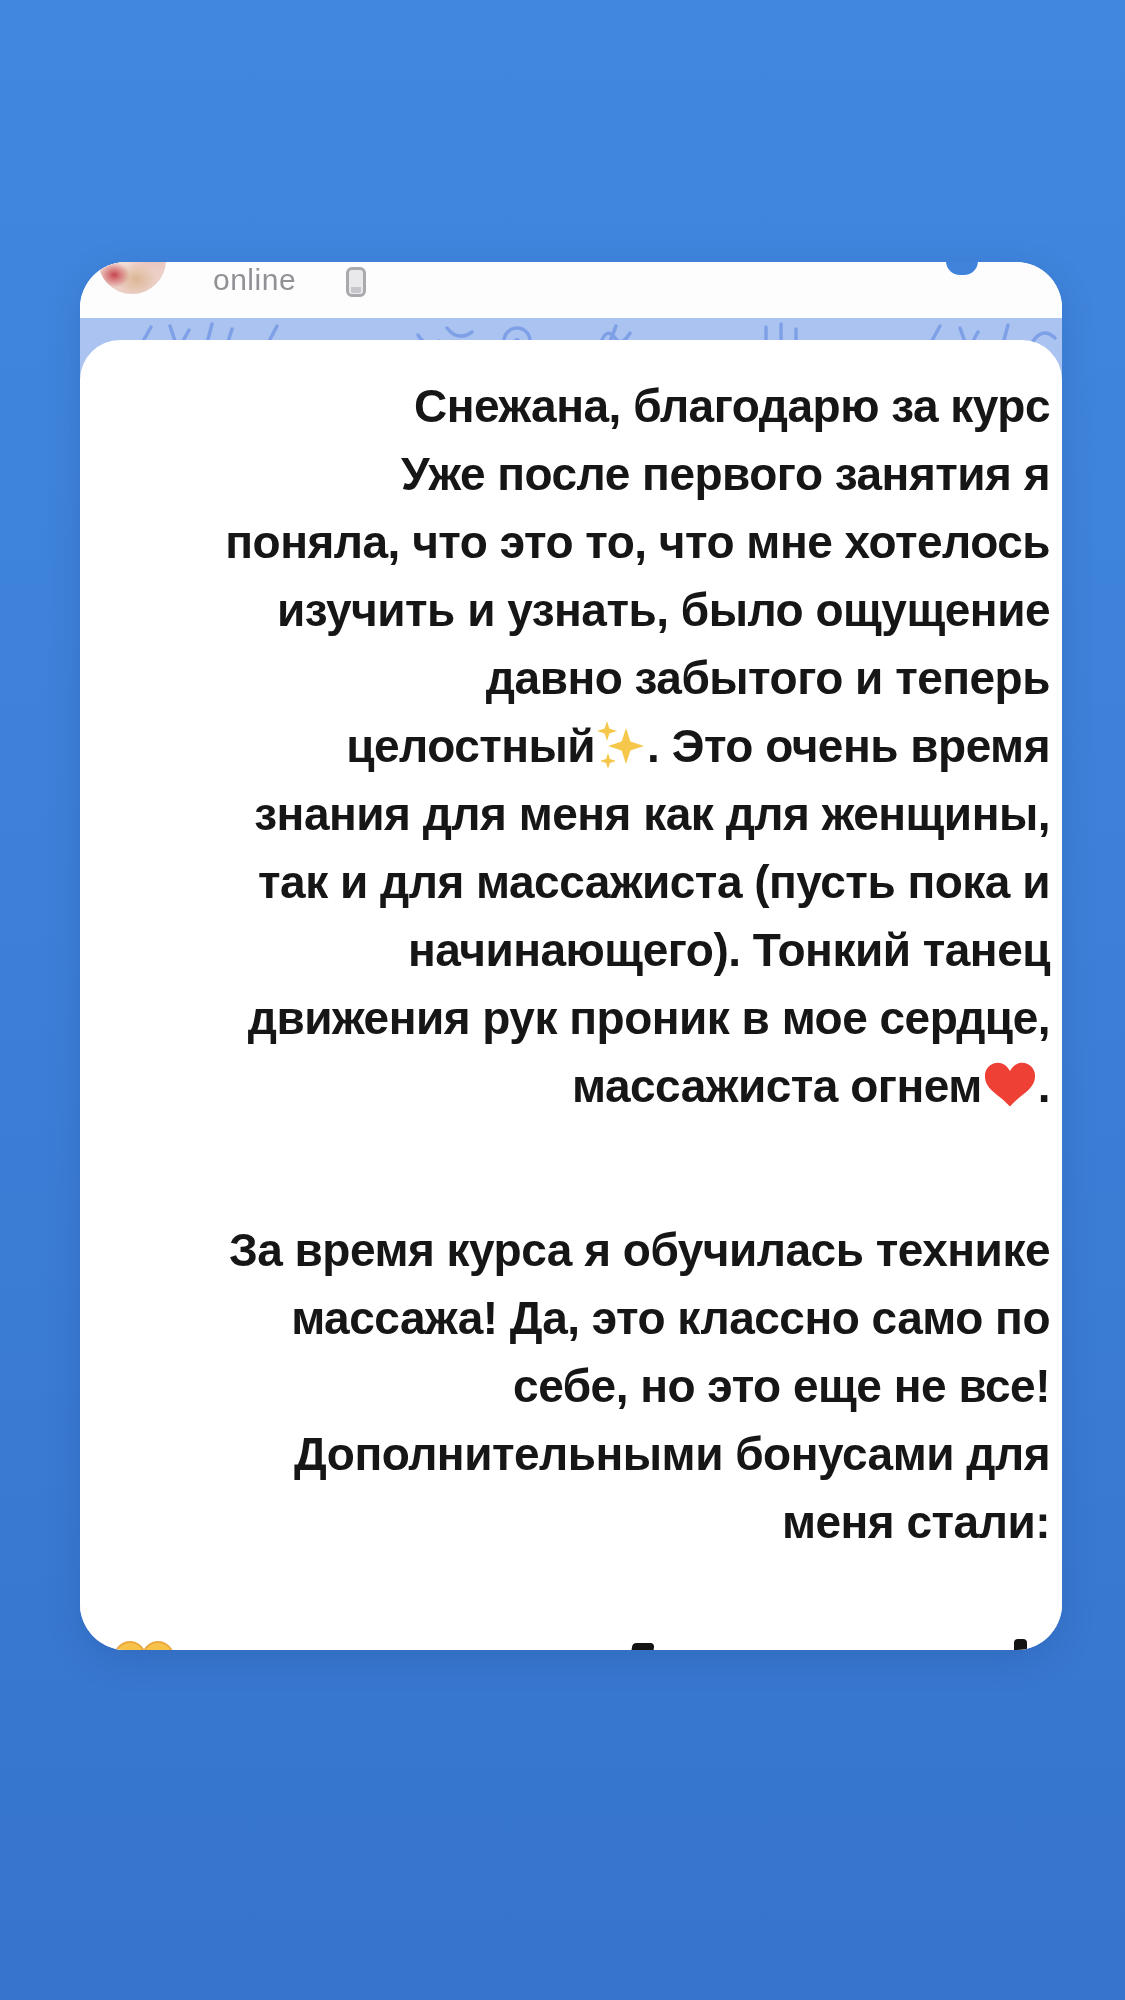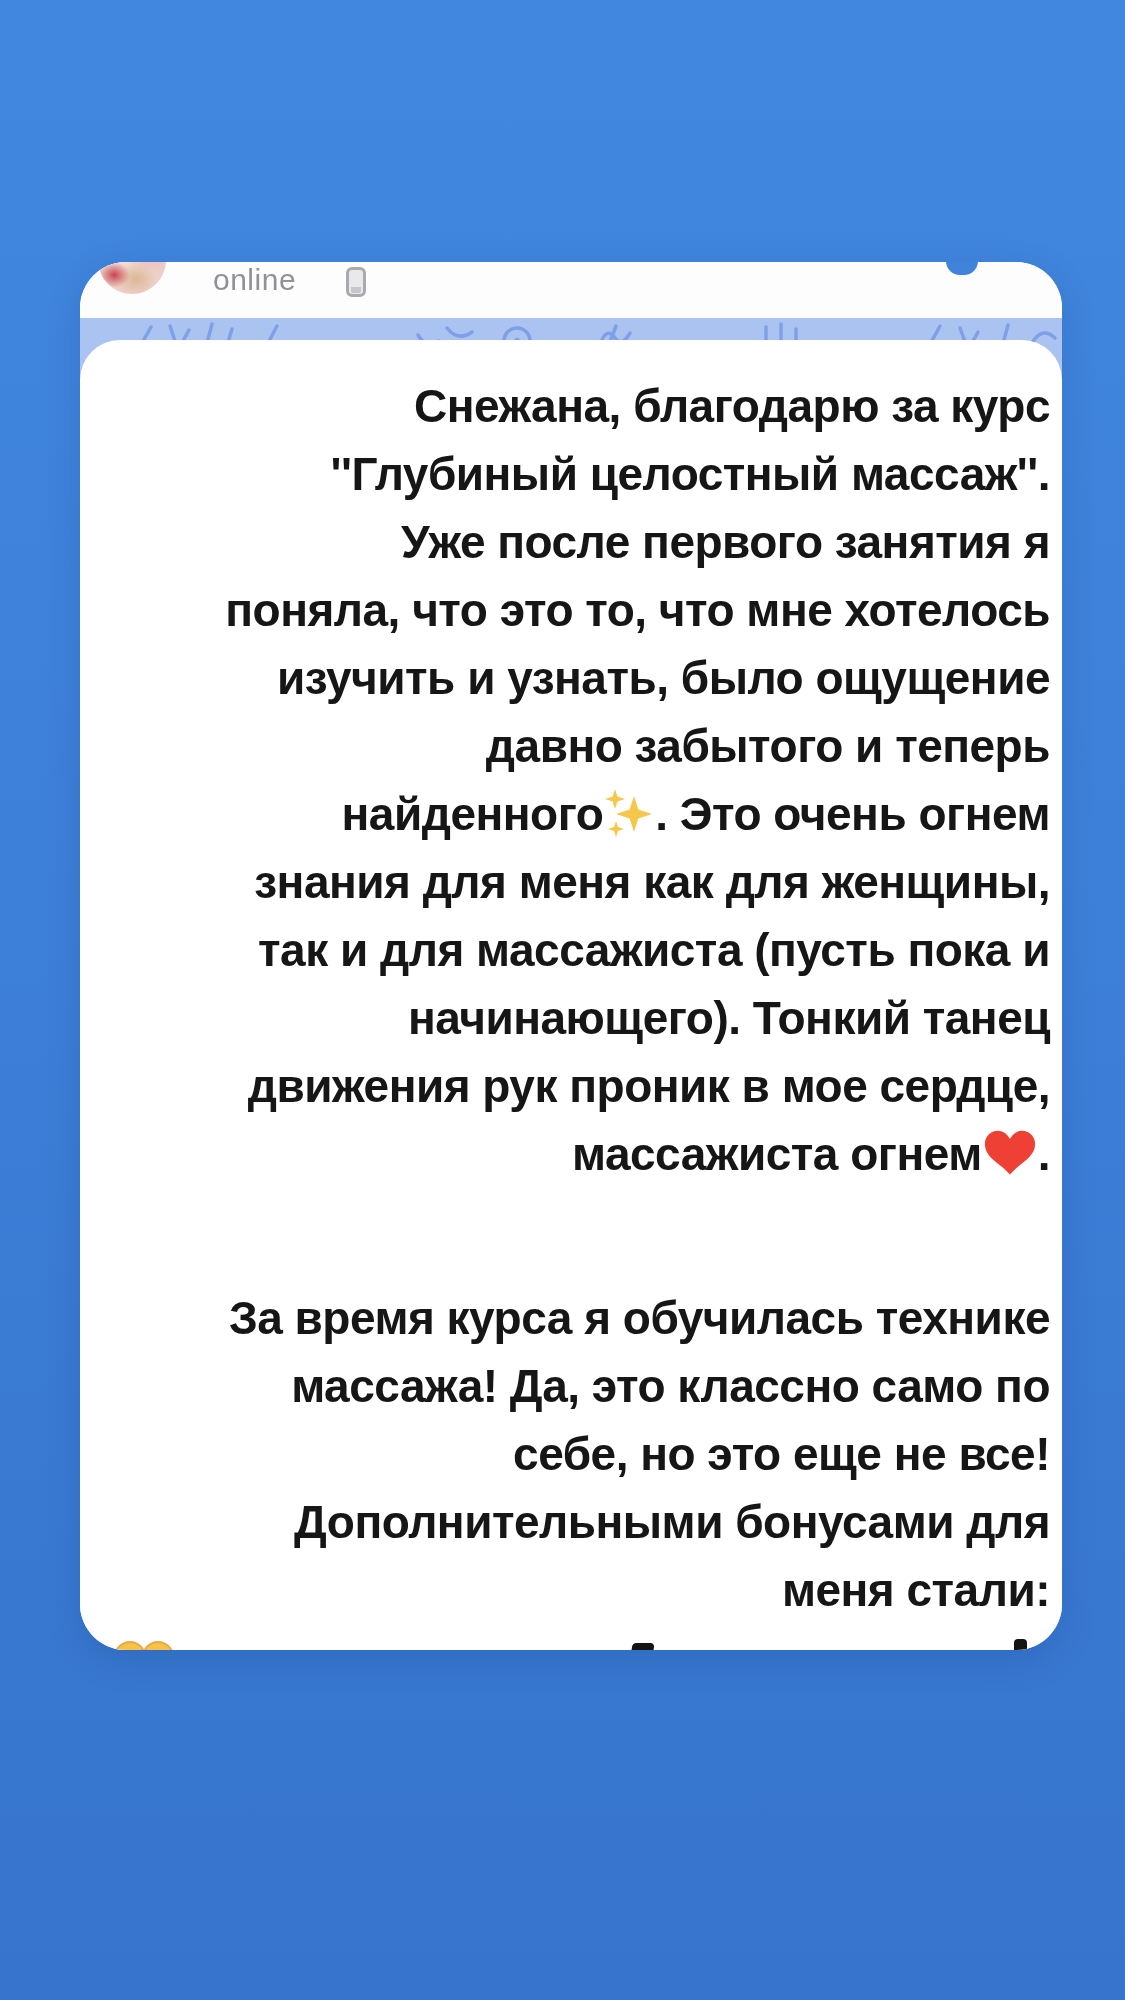--- a/index.html
+++ b/index.html
@@ -83,32 +83,31 @@
       <path d="M701 6 v24"></path>
       <path d="M716 11 v19"></path>
       <path d="M848 30 l12 -22"></path>
       <path d="M880 10 l8 22 l10 -18"></path>
       <path d="M928 7 l-7 26"></path>
       <path d="M952 25 q10 -17 23 -5"></path>
     </svg>
 
     <div class="bubble">
       <div class="ln">Снежана, благодарю за курс</div>
-      <div class="ln">''Глубиный целостный массаж''.</div>
       <div class="ln">Уже после первого занятия я</div>
       <div class="ln">поняла, что это то, что мне хотелось</div>
       <div class="ln">изучить и узнать, было ощущение</div>
       <div class="ln">давно забытого и теперь</div>
 
       <div class="ln">
-        <span>найденного</span><svg class="emoji" width="52" height="52" viewBox="0 0 52 52">
+        <span>целостный</span><svg class="emoji" width="52" height="52" viewBox="0 0 52 52">
           <path fill="#f5c84c" d="M31 9 L35.4 22.6 L49 27 L35.4 31.4 L31 45 L26.6 31.4 L13 27 L26.6 22.6 Z"></path>
           <path fill="#f5c84c" d="M12 2 L14.4 9.6 L22 12 L14.4 14.4 L12 22 L9.6 14.4 L2 12 L9.6 9.6 Z"></path>
           <path fill="#f5c84c" d="M13 34 L15 40 L21 42 L15 44 L13 50 L11 44 L5 42 L11 40 Z"></path>
-        </svg><span>. Это очень огнем</span>
+        </svg><span>. Это очень время</span>
       </div>
 
       <div class="ln">знания для меня как для женщины,</div>
       <div class="ln">так и для массажиста (пусть пока и</div>
       <div class="ln">начинающего). Тонкий танец</div>
       <div class="ln">движения рук проник в мое сердце,</div>
 
       <div class="ln">
         <span>массажиста огнем</span><svg class="emoji heart-emoji" width="52" height="48" viewBox="0 0 34 30">
           <path fill="#ee4034" d="M24.8 0.5 c-3.4 0 -6.4 2.6 -7.8 5.4 C15.6 3.1 12.6 0.5 9.2 0.5 C4.4 0.5 0.6 4.3 0.6 9.1 c0 9.2 9.8 12.2 16.4 20 c6.3 -7.8 16.4 -11 16.4 -20 C33.4 4.3 29.6 0.5 24.8 0.5 z"></path>

